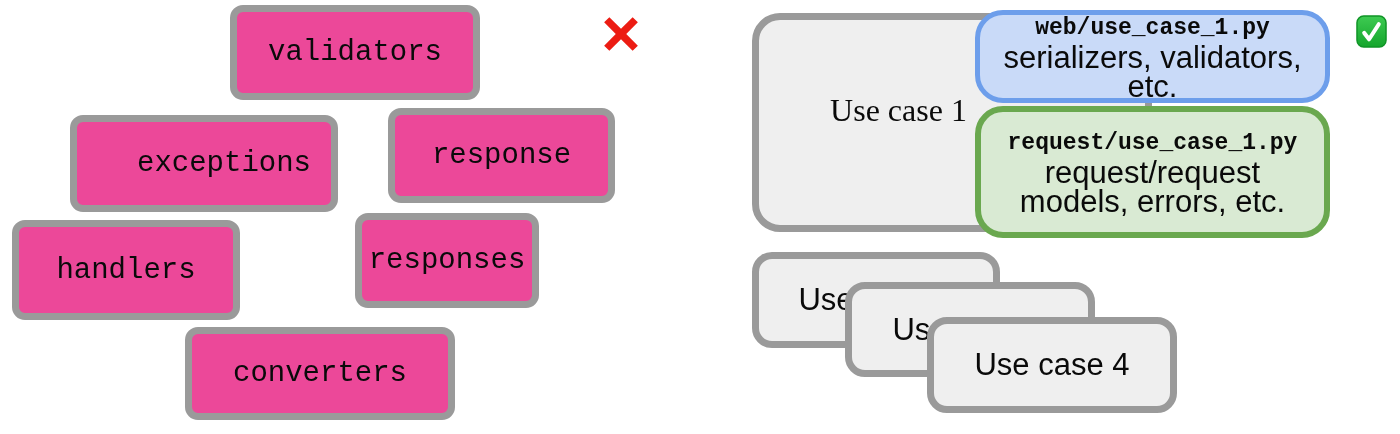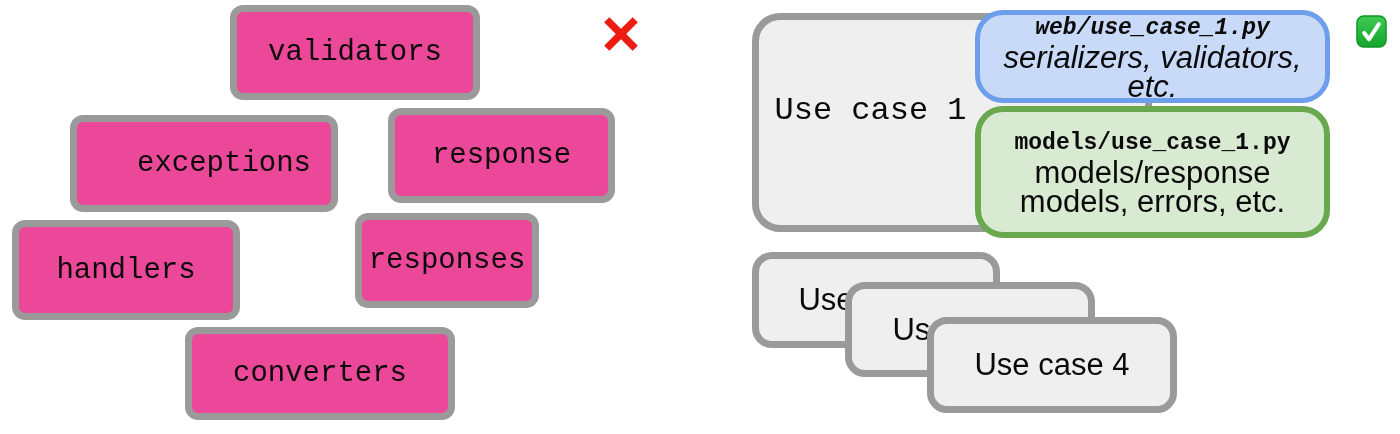--- a/index.html
+++ b/index.html
@@ -48,24 +48,25 @@
     font-size: 31px;
     color: #0a0a0a;
     white-space: nowrap;
   }
   .uc1-label {
     position: absolute;
     left: 0;
     top: 72px;
     width: 223px;
     text-align: center;
-    font-family: Liberation Mono, monospace;
+    font-family: Liberation Serif, serif;
     font-size: 32px;
     color: #0a0a0a;
     white-space: nowrap;
+    padding-left: 28px;
   }
 
   .file-box {
     border-radius: 28px;
     display: flex;
     flex-direction: column;
     align-items: center;
     justify-content: center;
     z-index: 2;
     text-align: center;
@@ -133,28 +134,28 @@
   <span class="icon-wrap abs" style="left:602px; top:15px; width:38px; height:38px;">
     <svg viewBox="0 0 32 32" aria-hidden="true">
       <path d="M6.2 1.8 L16 11.6 L25.8 1.8 L30.2 6.2 L20.4 16 L30.2 25.8 L25.8 30.2 L16 20.4 L6.2 30.2 L1.8 25.8 L11.6 16 L1.8 6.2 Z" fill="#ec1c13"></path>
     </svg>
   </span>
 
   <div class="light-box big-box abs z1" style="left:752px; top:13px; width:400px; height:219px;">
     <span class="uc1-label">Use case 1</span>
   </div>
 
-  <div class="file-box web abs" style="left:975px; top:10px; width:355px; height:93px;font-style:italic;">
+  <div class="file-box web abs" style="left:975px; top:10px; width:355px; height:93px;">
     <span class="file-name">web/use_case_1.py</span>
     <span class="file-desc">serializers, validators, etc.</span>
   </div>
 
   <div class="file-box domain abs" style="left:975px; top:106px; width:355px; height:132px;">
-    <span class="file-name">models/use_case_1.py</span>
-    <span class="file-desc">models/response models, errors, etc.</span>
+    <span class="file-name">request/use_case_1.py</span>
+    <span class="file-desc">request/request models, errors, etc.</span>
   </div>
 
   <div class="light-box stack-box abs z1" style="left:752px; top:252px; width:248px; height:96px;">
     <span class="uc-label">Use case 2</span>
   </div>
 
   <div class="light-box stack-box abs z2" style="left:845px; top:282px; width:250px; height:95px;">
     <span class="uc-label">Use case 3</span>
   </div>
 

